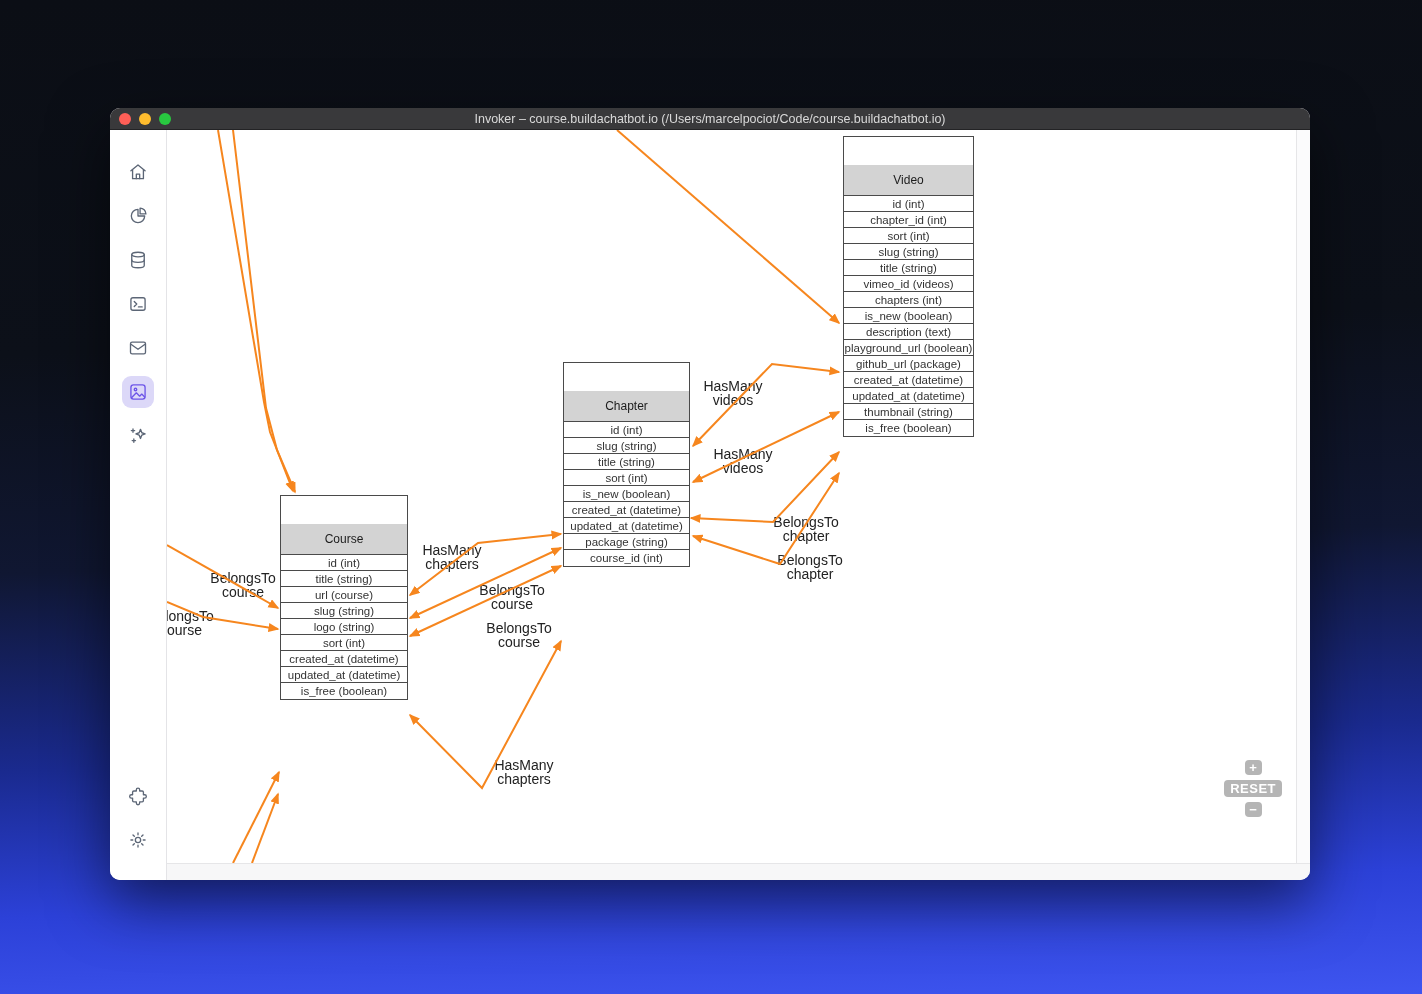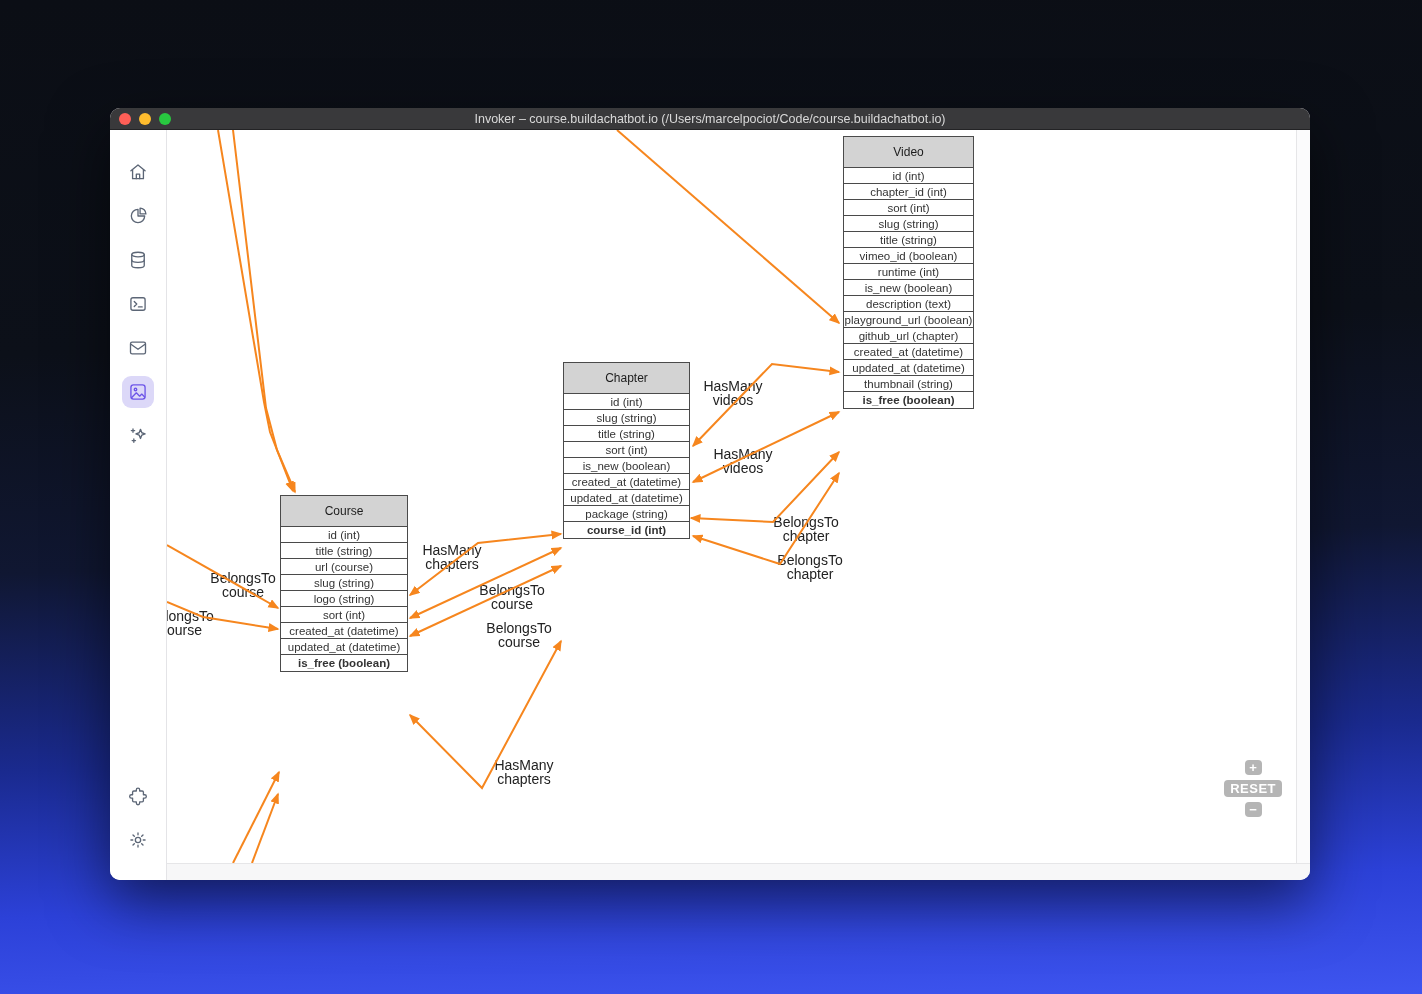--- a/index.html
+++ b/index.html
@@ -50,27 +50,27 @@
     position:absolute; top:0; right:0; bottom:0; width:14px;
     background:#fbfbfc; border-left:1px solid #e6e6e8; z-index:5;
   }
   
   .dtable {
     position:absolute; border:1.4px solid #4a4a4a; background:#fff; z-index:1;
   }
   .dtable .thead {
     height:31px; background:#d3d3d3; border-bottom:1.4px solid #4a4a4a;
     display:flex; align-items:center; justify-content:center;
-    font-size:12px; color:#1c1c1c;
+    font-size:12px; color:#1c1c1c;margin-top:28px;
   }
   .dtable .trow {
     height:16px; display:flex; align-items:center; justify-content:center;
     font-size:11.5px; color:#333; border-bottom:1.4px solid #4a4a4a; background:#fff;
   }
-  .dtable .trow:last-child { border-bottom:none;font-weight:bold; }
+  .dtable .trow:last-child { border-bottom:none; }
   .edge-label {
     position:absolute; transform:translate(-50%,-50%); text-align:center;
     font-size:14px; line-height:14px; color:#222; white-space:nowrap; z-index:2;
   }
   #edge-svg { position:absolute; left:0; top:0; z-index:3; pointer-events:none; }
   
   .zoomctrl {
     position:absolute; right:28px; bottom:46px; z-index:6;
     display:flex; flex-direction:column; align-items:center; gap:5px;
   }
@@ -187,26 +187,26 @@
             <div class="trow">package (string)</div>
             <div class="trow">course_id (int)</div>
           </div>
           <div class="dtable" style="left: 676px; top: 6px; width: 131px;">
             <div class="thead">Video</div>
             <div class="trow">id (int)</div>
             <div class="trow">chapter_id (int)</div>
             <div class="trow">sort (int)</div>
             <div class="trow">slug (string)</div>
             <div class="trow">title (string)</div>
-            <div class="trow">vimeo_id (boolean)</div>
-            <div class="trow">runtime (int)</div>
+            <div class="trow">vimeo_id (videos)</div>
+            <div class="trow">chapters (int)</div>
             <div class="trow">is_new (boolean)</div>
             <div class="trow">description (text)</div>
             <div class="trow">playground_url (boolean)</div>
-            <div class="trow">github_url (chapter)</div>
+            <div class="trow">github_url (package)</div>
             <div class="trow">created_at (datetime)</div>
             <div class="trow">updated_at (datetime)</div>
             <div class="trow">thumbnail (string)</div>
             <div class="trow">is_free (boolean)</div>
           </div>
           <div class="edge-label" style="left: 566px; top: 263px;">HasMany<br>videos</div>
           <div class="edge-label" style="left: 576px; top: 331px;">HasMany<br>videos</div>
           <div class="edge-label" style="left: 639px; top: 399px;">BelongsTo<br>chapter</div>
           <div class="edge-label" style="left: 643px; top: 437px;">BelongsTo<br>chapter</div>
           <div class="edge-label" style="left: 285px; top: 427px;">HasMany<br>chapters</div>

